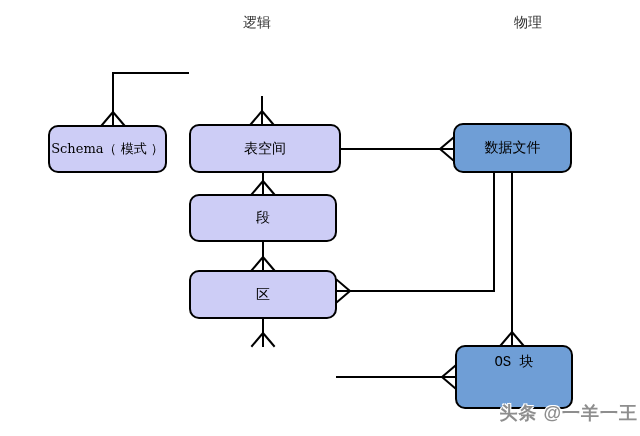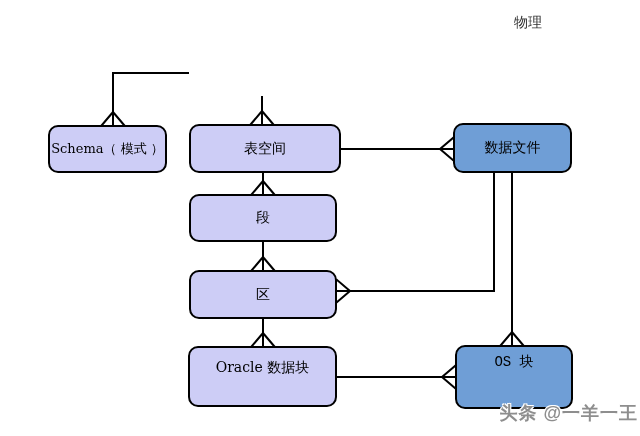--- a/index.html
+++ b/index.html
@@ -87,42 +87,40 @@
     <path d="M262 97 V124 M251 124 L262 111 M273 124 L262 111"></path>
     <path d="M263 173 V194 M252 194 L263 181 M274 194 L263 181"></path>
     <path d="M263 242 V270 M252 270 L263 257 M274 270 L263 257"></path>
     <path d="M263 319 V346 M252 346 L263 333 M274 346 L263 333"></path>
     <path d="M337 149 H453 M453 138 L440 149 L453 160"></path>
     <path d="M494 173 V291 H337 M337 280 L350 291 L337 302"></path>
     <path d="M512 173 V345 M501 345 L512 332 M523 345 L512 332"></path>
     <path d="M337 377 H455 M455 366 L442 377 L455 388"></path>
   </svg>
 
+  <div class="hdr hdr-logical">逻辑</div>
   <div class="hdr hdr-physical">物理</div>
 
 
   <div class="node logical n-schema">
     <span>Schema（ 模式 ）</span>
   </div>
 
   <div class="node logical n-tablespace">
     <span>表空间</span>
   </div>
 
   <div class="node logical n-segment">
     <span>段</span>
   </div>
 
   <div class="node logical n-extent">
     <span>区</span>
   </div>
 
-  <div class="node logical n-oracle">
-    <span>Oracle 数据块</span>
-  </div>
 
   <div class="node physical n-datafile">
     <span>数据文件</span>
   </div>
 
   <div class="node physical n-os">
     <span>OS 块</span>
   </div>
 
   <div class="watermark">头条 @一羊一王</div>

